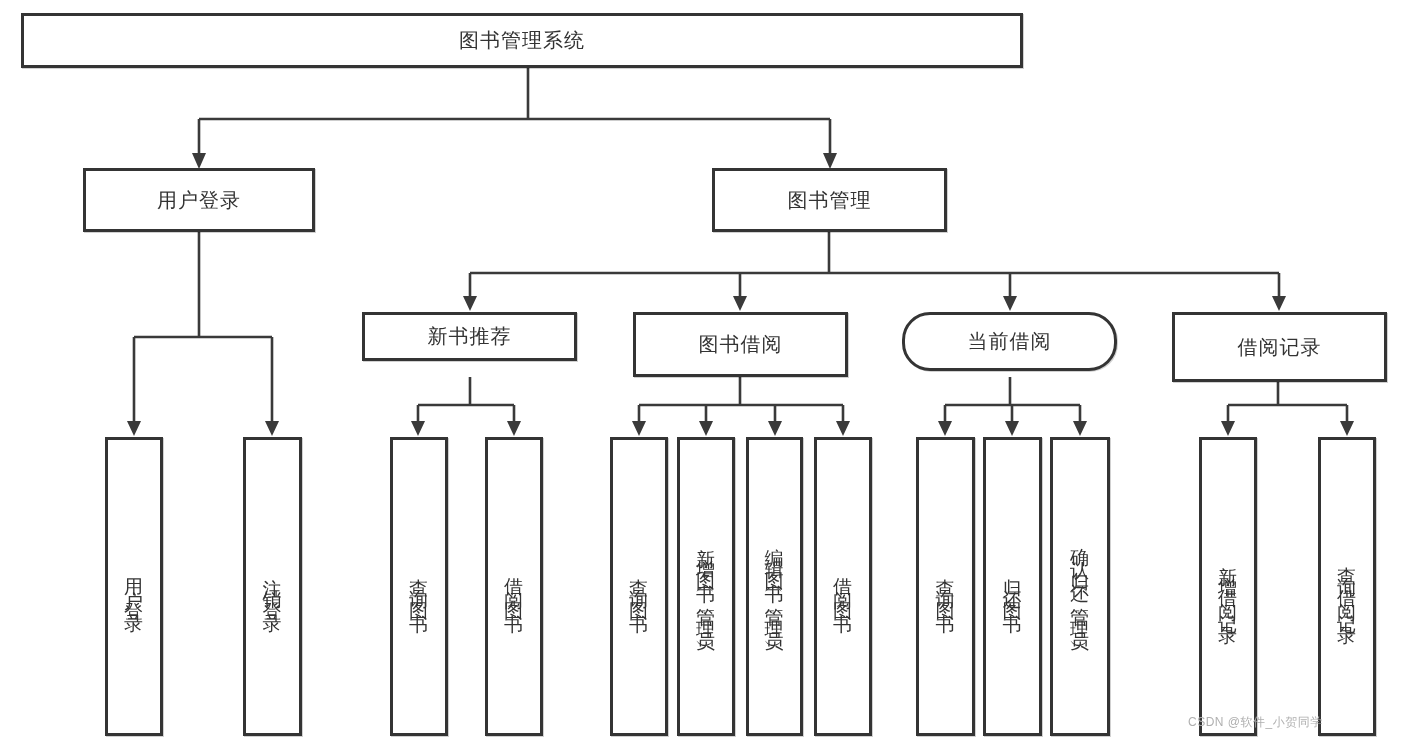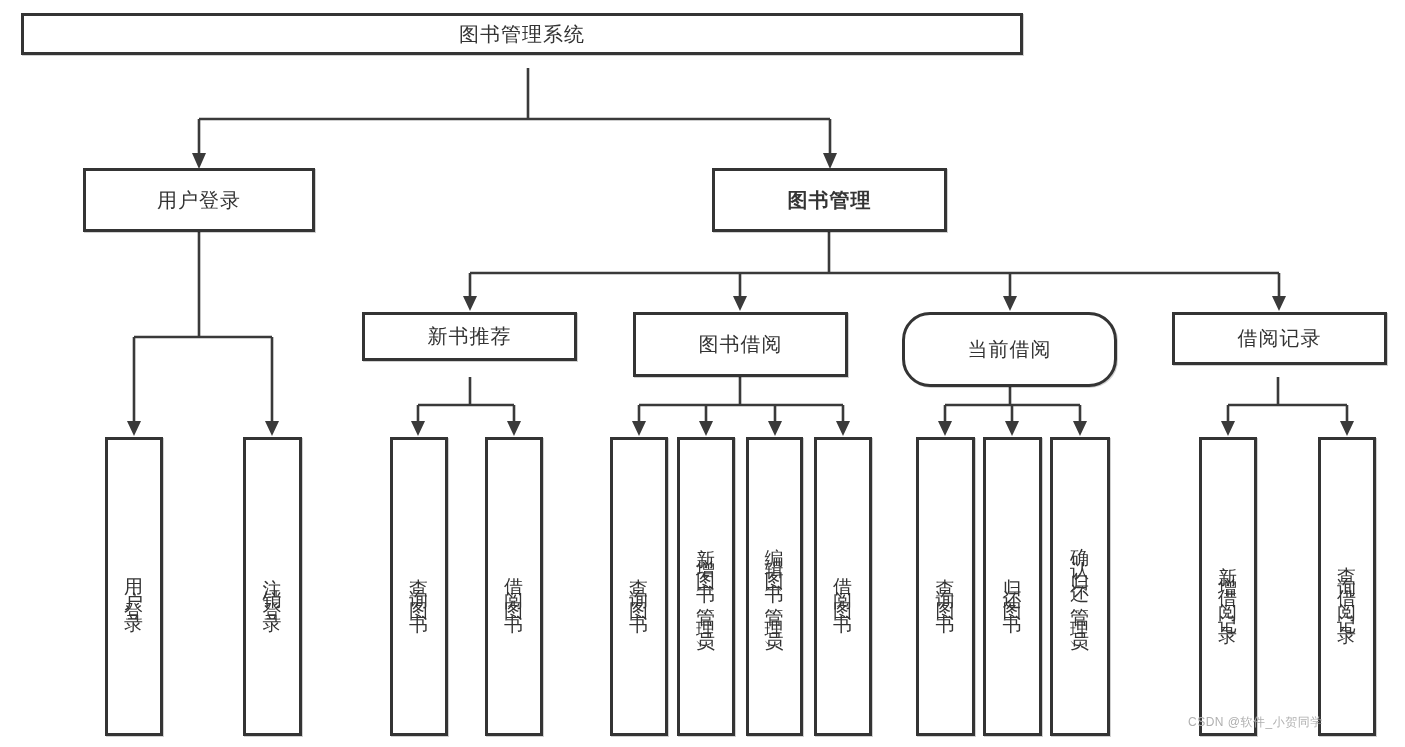--- a/index.html
+++ b/index.html
@@ -81,41 +81,41 @@
     <path d="M1010 377 V405 M945 405 H1080 M945 405 V422 M1012 405 V422 M1080 405 V422"></path>
     <polygon points="938,421 952,421 945,436"></polygon>
     <polygon points="1005,421 1019,421 1012,436"></polygon>
     <polygon points="1073,421 1087,421 1080,436"></polygon>
 
     <path d="M1278 377 V405 M1228 405 H1347 M1228 405 V422 M1347 405 V422"></path>
     <polygon points="1221,421 1235,421 1228,436"></polygon>
     <polygon points="1340,421 1354,421 1347,436"></polygon>
   </svg>
 
-  <div class="node hnode" style="left:21px;top:13px;width:1002px;height:42px;">
+  <div class="node hnode" style="left:21px;top:13px;width:1002px;height:55px;">
     <span>图书管理系统</span>
   </div>
 
   <div class="node hnode" style="left:83px;top:168px;width:232px;height:64px;">
     <span>用户登录</span>
   </div>
-  <div class="node hnode" style="left:712px;top:168px;width:235px;height:64px;font-weight:bold;">
+  <div class="node hnode" style="left:712px;top:168px;width:235px;height:64px;">
     <span>图书管理</span>
   </div>
 
   <div class="node hnode" style="left:362px;top:312px;width:215px;height:49px;">
     <span>新书推荐</span>
   </div>
   <div class="node hnode" style="left:633px;top:312px;width:215px;height:65px;text-align:center;">
     <span>图书借阅</span>
   </div>
-  <div class="node hnode" style="left:902px;top:312px;width:215px;height:75px;border-radius:28px;">
+  <div class="node hnode" style="left:902px;top:312px;width:215px;height:59px;border-radius:28px;">
     <span>当前借阅</span>
   </div>
-  <div class="node hnode" style="left:1172px;top:312px;width:215px;height:53px;">
+  <div class="node hnode" style="left:1172px;top:312px;width:215px;height:70px;">
     <span>借阅记录</span>
   </div>
 
   <div class="node vnode" style="left:105px;top:437px;width:58px;height:299px;">
     <span class="vtext">用户登录</span>
   </div>
   <div class="node vnode" style="left:243px;top:437px;width:59px;height:299px;">
     <span class="vtext">注销登录</span>
   </div>
 

